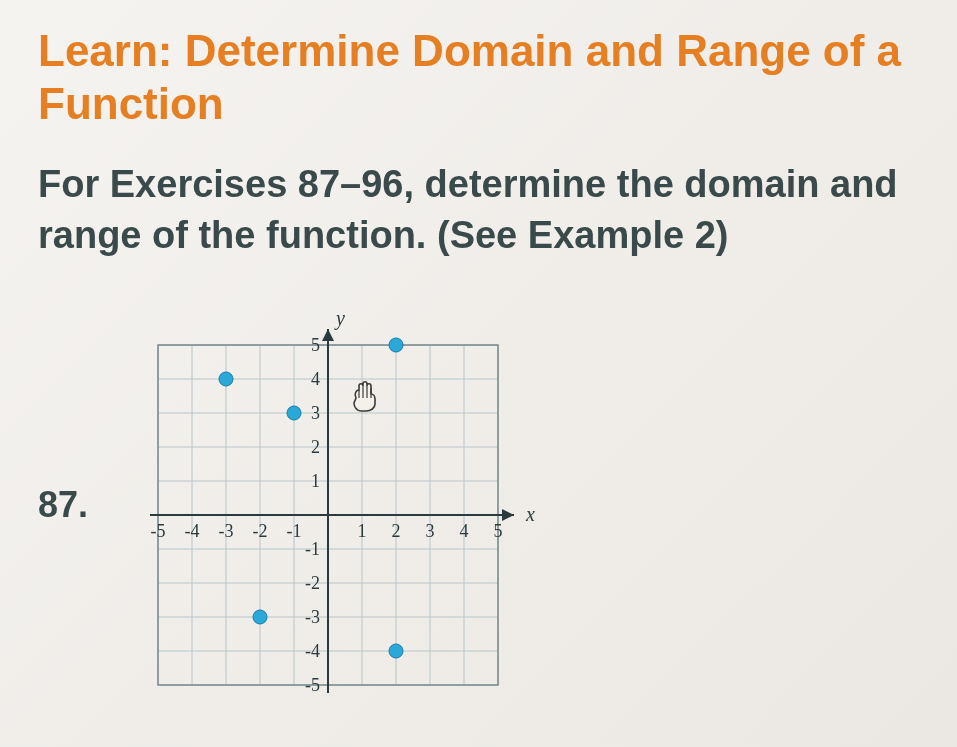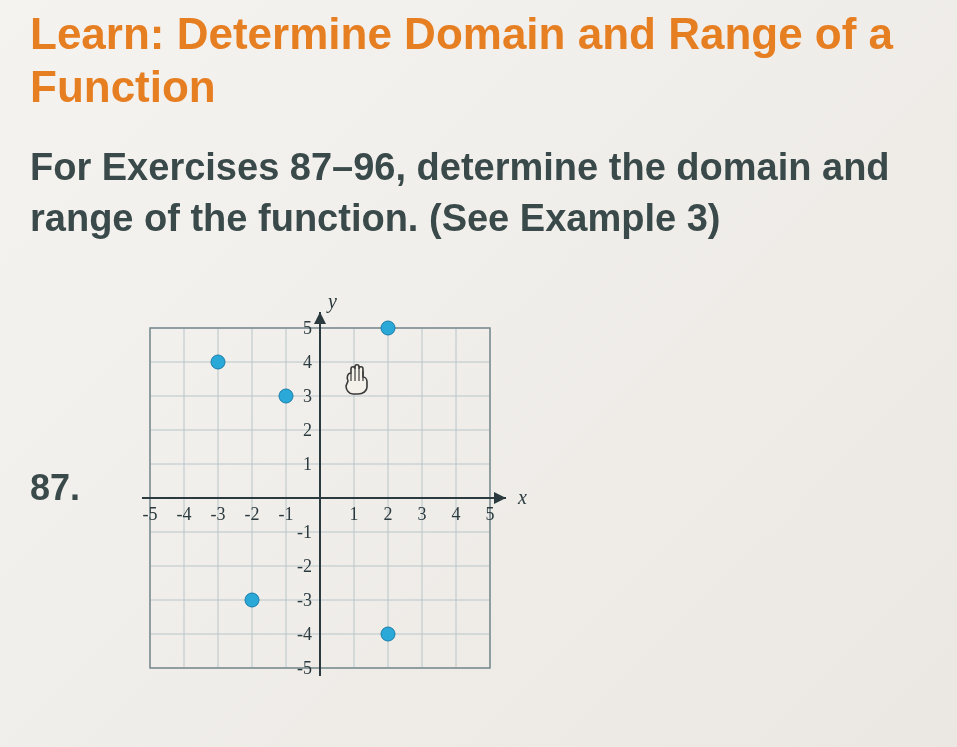--- a/index.html
+++ b/index.html
@@ -5,22 +5,23 @@
   html, body {
     margin: 0;
     padding: 0;
     width: 957px;
     height: 747px;
     background: linear-gradient(135deg, #f5f3f0 0%, #ebe8e3 100%);
     font-family: Georgia, 'Times New Roman', serif;
     overflow: hidden;
   }
   .page {
-    padding: 8px 30px;
+    padding: 25px 30px;
     position: relative;
+    margin-left: 8px;
   }
   .title {
     color: #e67e22;
     font-size: 44px;
     font-weight: bold;
     line-height: 1.2;
     margin-bottom: 28px;
     font-family: 'Trebuchet MS', Arial, sans-serif;
   }
   .instructions {
@@ -46,21 +47,21 @@
     position: relative;
     margin-top: 4px;
   }
   svg { display: block; }
 </style>
 </head>
 <body>
 
 <div class="page">
   <div class="title">Learn: Determine Domain and Range of a Function</div>
-  <div class="instructions">For Exercises 87–96, determine the domain and range of the function. (See Example 3)</div>
+  <div class="instructions">For Exercises 87–96, determine the domain and range of the function. (See Example 2)</div>
   <div class="problem-row">
     <div class="problem-number">87.</div>
     <div class="graph-wrap">
       <svg id="graph-svg" width="430" height="420">
           <line x1="30" y1="48" x2="30" y2="388" stroke="#b8c4c8" stroke-width="1"></line>
           <line x1="64" y1="48" x2="64" y2="388" stroke="#b8c4c8" stroke-width="1"></line>
           <line x1="98" y1="48" x2="98" y2="388" stroke="#b8c4c8" stroke-width="1"></line>
           <line x1="132" y1="48" x2="132" y2="388" stroke="#b8c4c8" stroke-width="1"></line>
           <line x1="166" y1="48" x2="166" y2="388" stroke="#b8c4c8" stroke-width="1"></line>
           <line x1="200" y1="48" x2="200" y2="388" stroke="#b8c4c8" stroke-width="0"></line>

